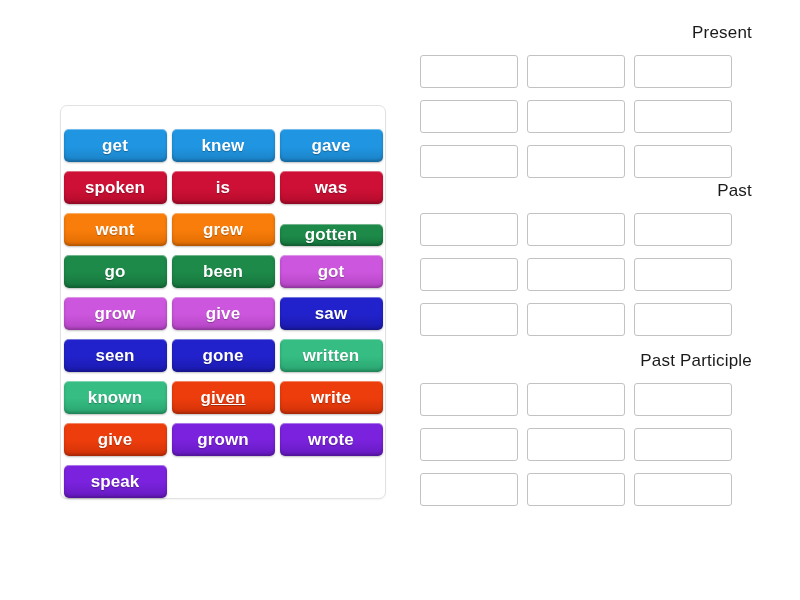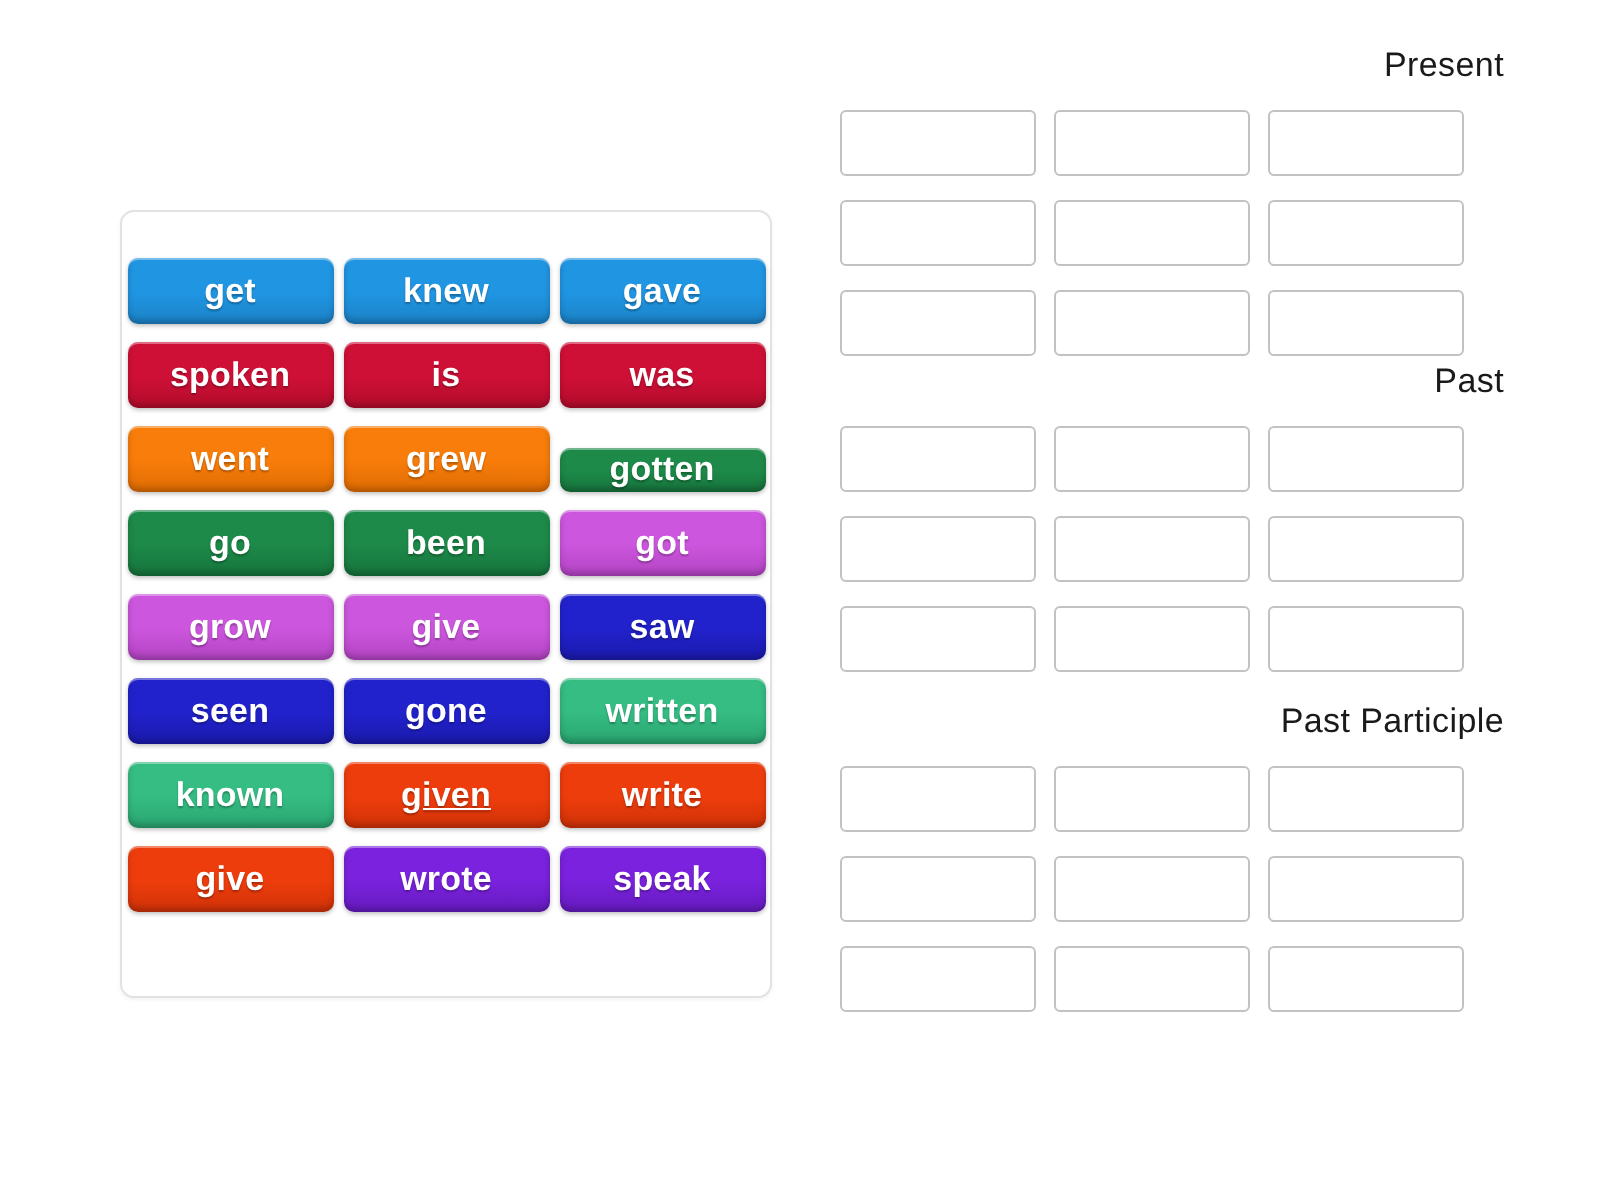--- a/index.html
+++ b/index.html
@@ -114,20 +114,21 @@
       <div class="tile" style="background: linear-gradient(rgb(204, 86, 221) 0%, rgb(204, 86, 221) 52%, rgb(180, 68, 196) 100%);">grow</div>
       <div class="tile" style="background: linear-gradient(rgb(204, 86, 221) 0%, rgb(204, 86, 221) 52%, rgb(180, 68, 196) 100%);">give</div>
       <div class="tile" style="background: linear-gradient(rgb(34, 34, 204) 0%, rgb(34, 34, 204) 52%, rgb(26, 26, 173) 100%);">saw</div>
       <div class="tile" style="background: linear-gradient(rgb(34, 34, 204) 0%, rgb(34, 34, 204) 52%, rgb(26, 26, 173) 100%);">seen</div>
       <div class="tile" style="background: linear-gradient(rgb(34, 34, 204) 0%, rgb(34, 34, 204) 52%, rgb(26, 26, 173) 100%);">gone</div>
       <div class="tile" style="background: linear-gradient(rgb(53, 189, 131) 0%, rgb(53, 189, 131) 52%, rgb(42, 164, 112) 100%);">written</div>
       <div class="tile" style="background: linear-gradient(rgb(53, 189, 131) 0%, rgb(53, 189, 131) 52%, rgb(42, 164, 112) 100%);">known</div>
       <div class="tile" style="background: linear-gradient(rgb(238, 61, 12) 0%, rgb(238, 61, 12) 52%, rgb(208, 50, 8) 100%); text-decoration: underline;">given</div>
       <div class="tile" style="background: linear-gradient(rgb(238, 61, 12) 0%, rgb(238, 61, 12) 52%, rgb(208, 50, 8) 100%);">write</div>
       <div class="tile" style="background: linear-gradient(rgb(238, 61, 12) 0%, rgb(238, 61, 12) 52%, rgb(208, 50, 8) 100%);">give</div>
+      <div class="tile" style="background: linear-gradient(rgb(122, 34, 221) 0%, rgb(122, 34, 221) 52%, rgb(102, 26, 192) 100%);">grown</div>
       <div class="tile" style="background: linear-gradient(rgb(122, 34, 221) 0%, rgb(122, 34, 221) 52%, rgb(102, 26, 192) 100%);">wrote</div>
       <div class="tile" style="background: linear-gradient(rgb(122, 34, 221) 0%, rgb(122, 34, 221) 52%, rgb(102, 26, 192) 100%);">speak</div>
     </div>
 </div>
 
 <div id="drop-area">
     <div class="zone zone-1">
       <div class="zone-title">Present</div>
       <div class="slot-grid">
         <div class="slot"></div>

